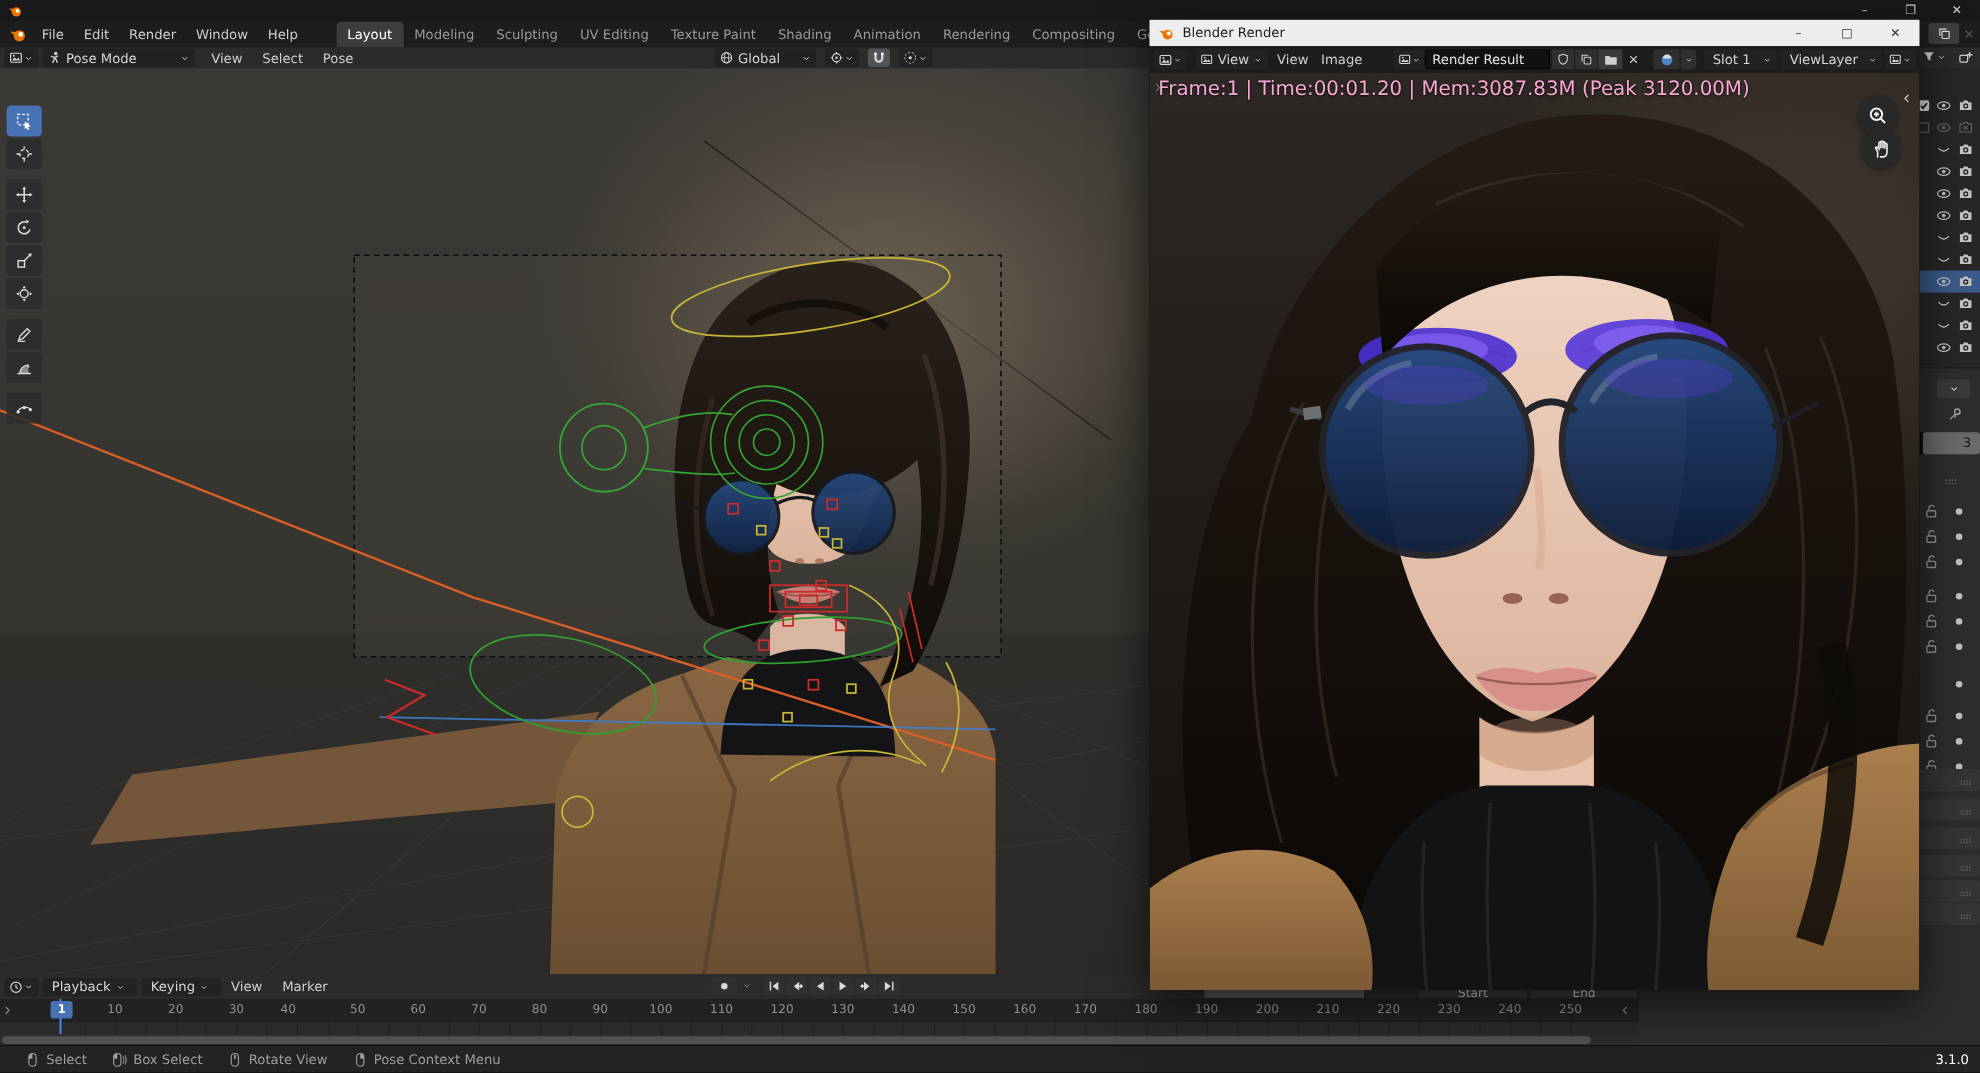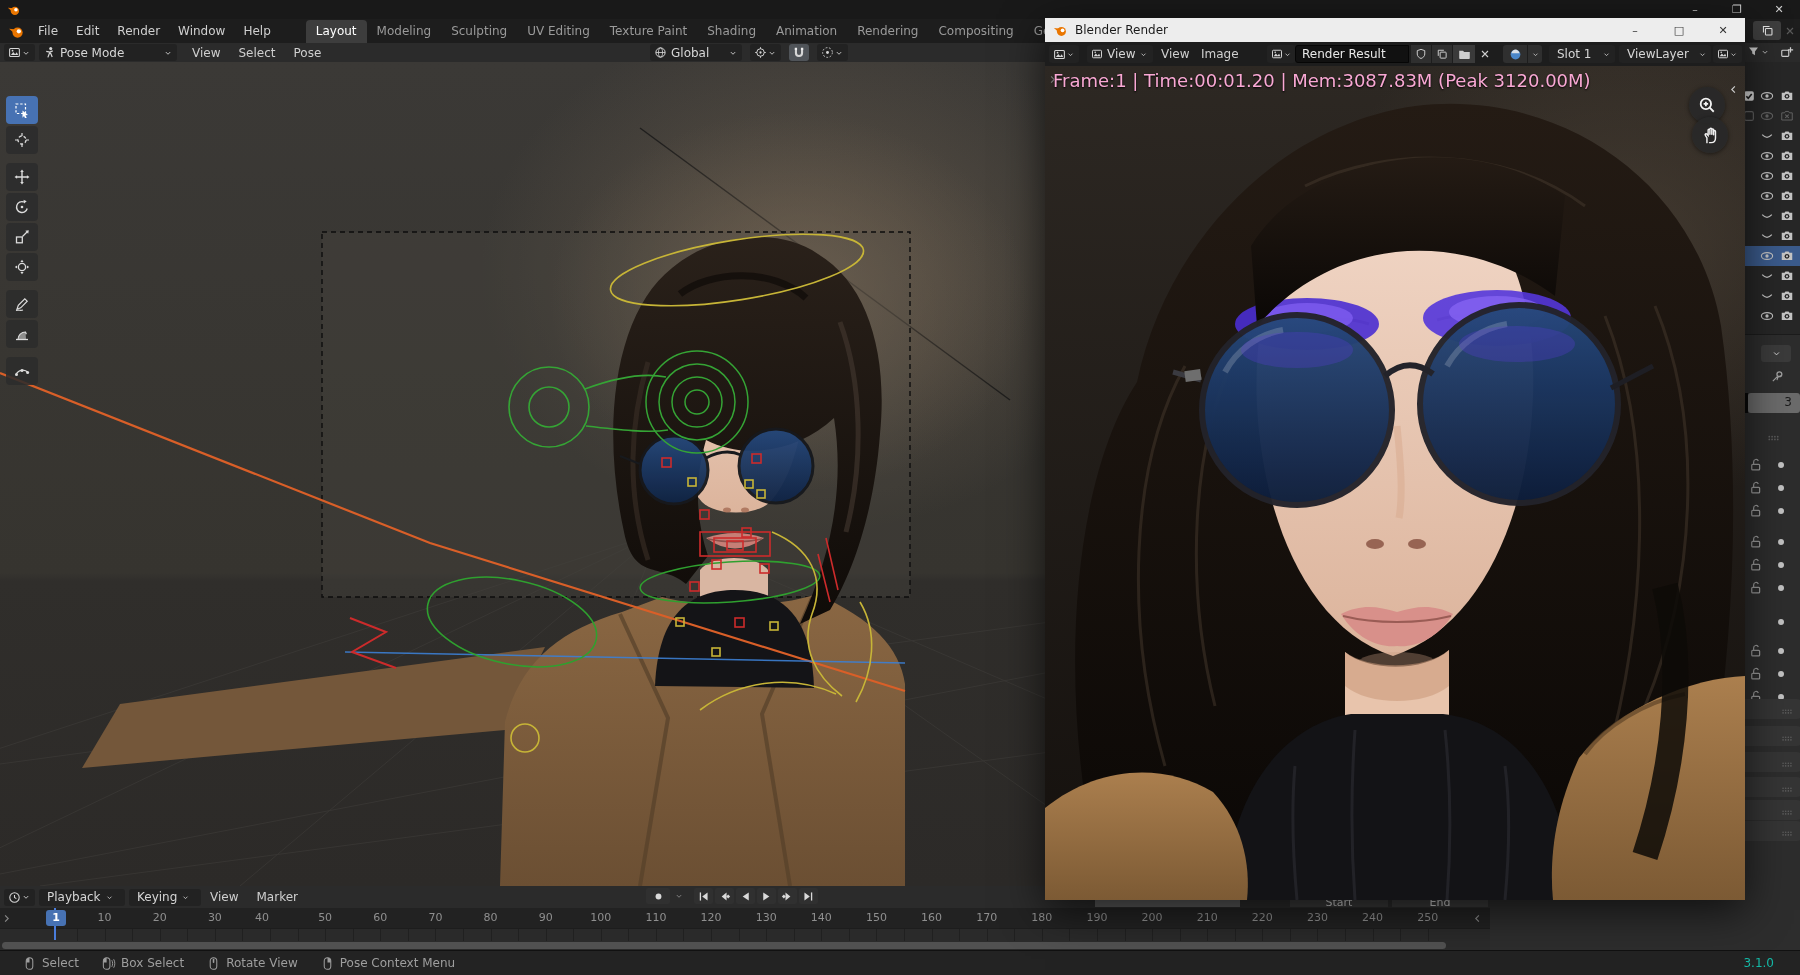--- a/index.html
+++ b/index.html
@@ -58,21 +58,21 @@
   .tick{position:absolute;top:3px;transform:translateX(-50%);color:#8f8f8f;font-size:11px;}
   #tracks{position:absolute;left:0;top:42px;width:100%;height:12px;background:#2a2a2a;border-top:1px solid #1d1d1d;}
   .gline{position:absolute;top:0;width:1px;height:12px;background:rgba(0,0,0,.22);}
   #playhead{position:absolute;left:54px;top:22px;width:2px;height:32px;background:#4a7ddc;}
   #cfbadge{position:absolute;left:46px;top:24px;width:20px;height:16px;background:#4772b3;border-radius:3px;color:#fff;font-weight:bold;text-align:center;line-height:16px;font-size:11px;}
   #tl-scroll{position:absolute;left:2px;top:56px;width:1444px;height:7px;background:#515151;border-radius:4px;}
   .covered-field{position:absolute;top:8px;height:13px;border-radius:3px 3px 0 0;background:#3a3a3a;color:#cfcfcf;font-size:11px;text-align:center;overflow:hidden;line-height:18px;}
   
   #statusbar{left:0;top:950px;width:1800px;height:25px;background:#232323;border-top:1px solid #111;display:flex;align-items:center;color:#9e9e9e;}
   .hint{display:flex;align-items:center;gap:5px;margin-left:22px;}
-  #version{position:absolute;right:26px;color:#14b8a6;}
+  #version{position:absolute;right:10px;color:#ffffff;}
   
   #rwin{left:1045px;top:18px;width:700px;height:882px;background:#1d1d1d;box-shadow:0 10px 40px rgba(0,0,0,.65);}
   #rw-title{position:absolute;left:0;top:0;width:100%;height:24px;background:#ededed;color:#1a1a1a;display:flex;align-items:center;}
   #rw-title .t{margin-left:7px;font-size:12px;}
   #rw-title .winbtn{color:#333;width:44px;}
   #rw-header{position:absolute;left:0;top:24px;width:100%;height:24px;background:#1d1d1d;}
   #rw-header .hbtn{position:absolute;margin:0;top:3px;height:18px;}
   #rw-header .hmenu{position:absolute;top:3px;line-height:18px;padding:0;}
   #rw-name{position:absolute;left:250px;top:3px;width:114px;height:18px;background:#111;border:1px solid #060606;border-radius:3px 0 0 3px;color:#e8e8e8;line-height:16px;padding-left:6px;}
   .rw-sq{position:absolute;top:3px;height:18px;background:#2f2f2f;display:flex;align-items:center;justify-content:center;color:#cfcfcf;}

